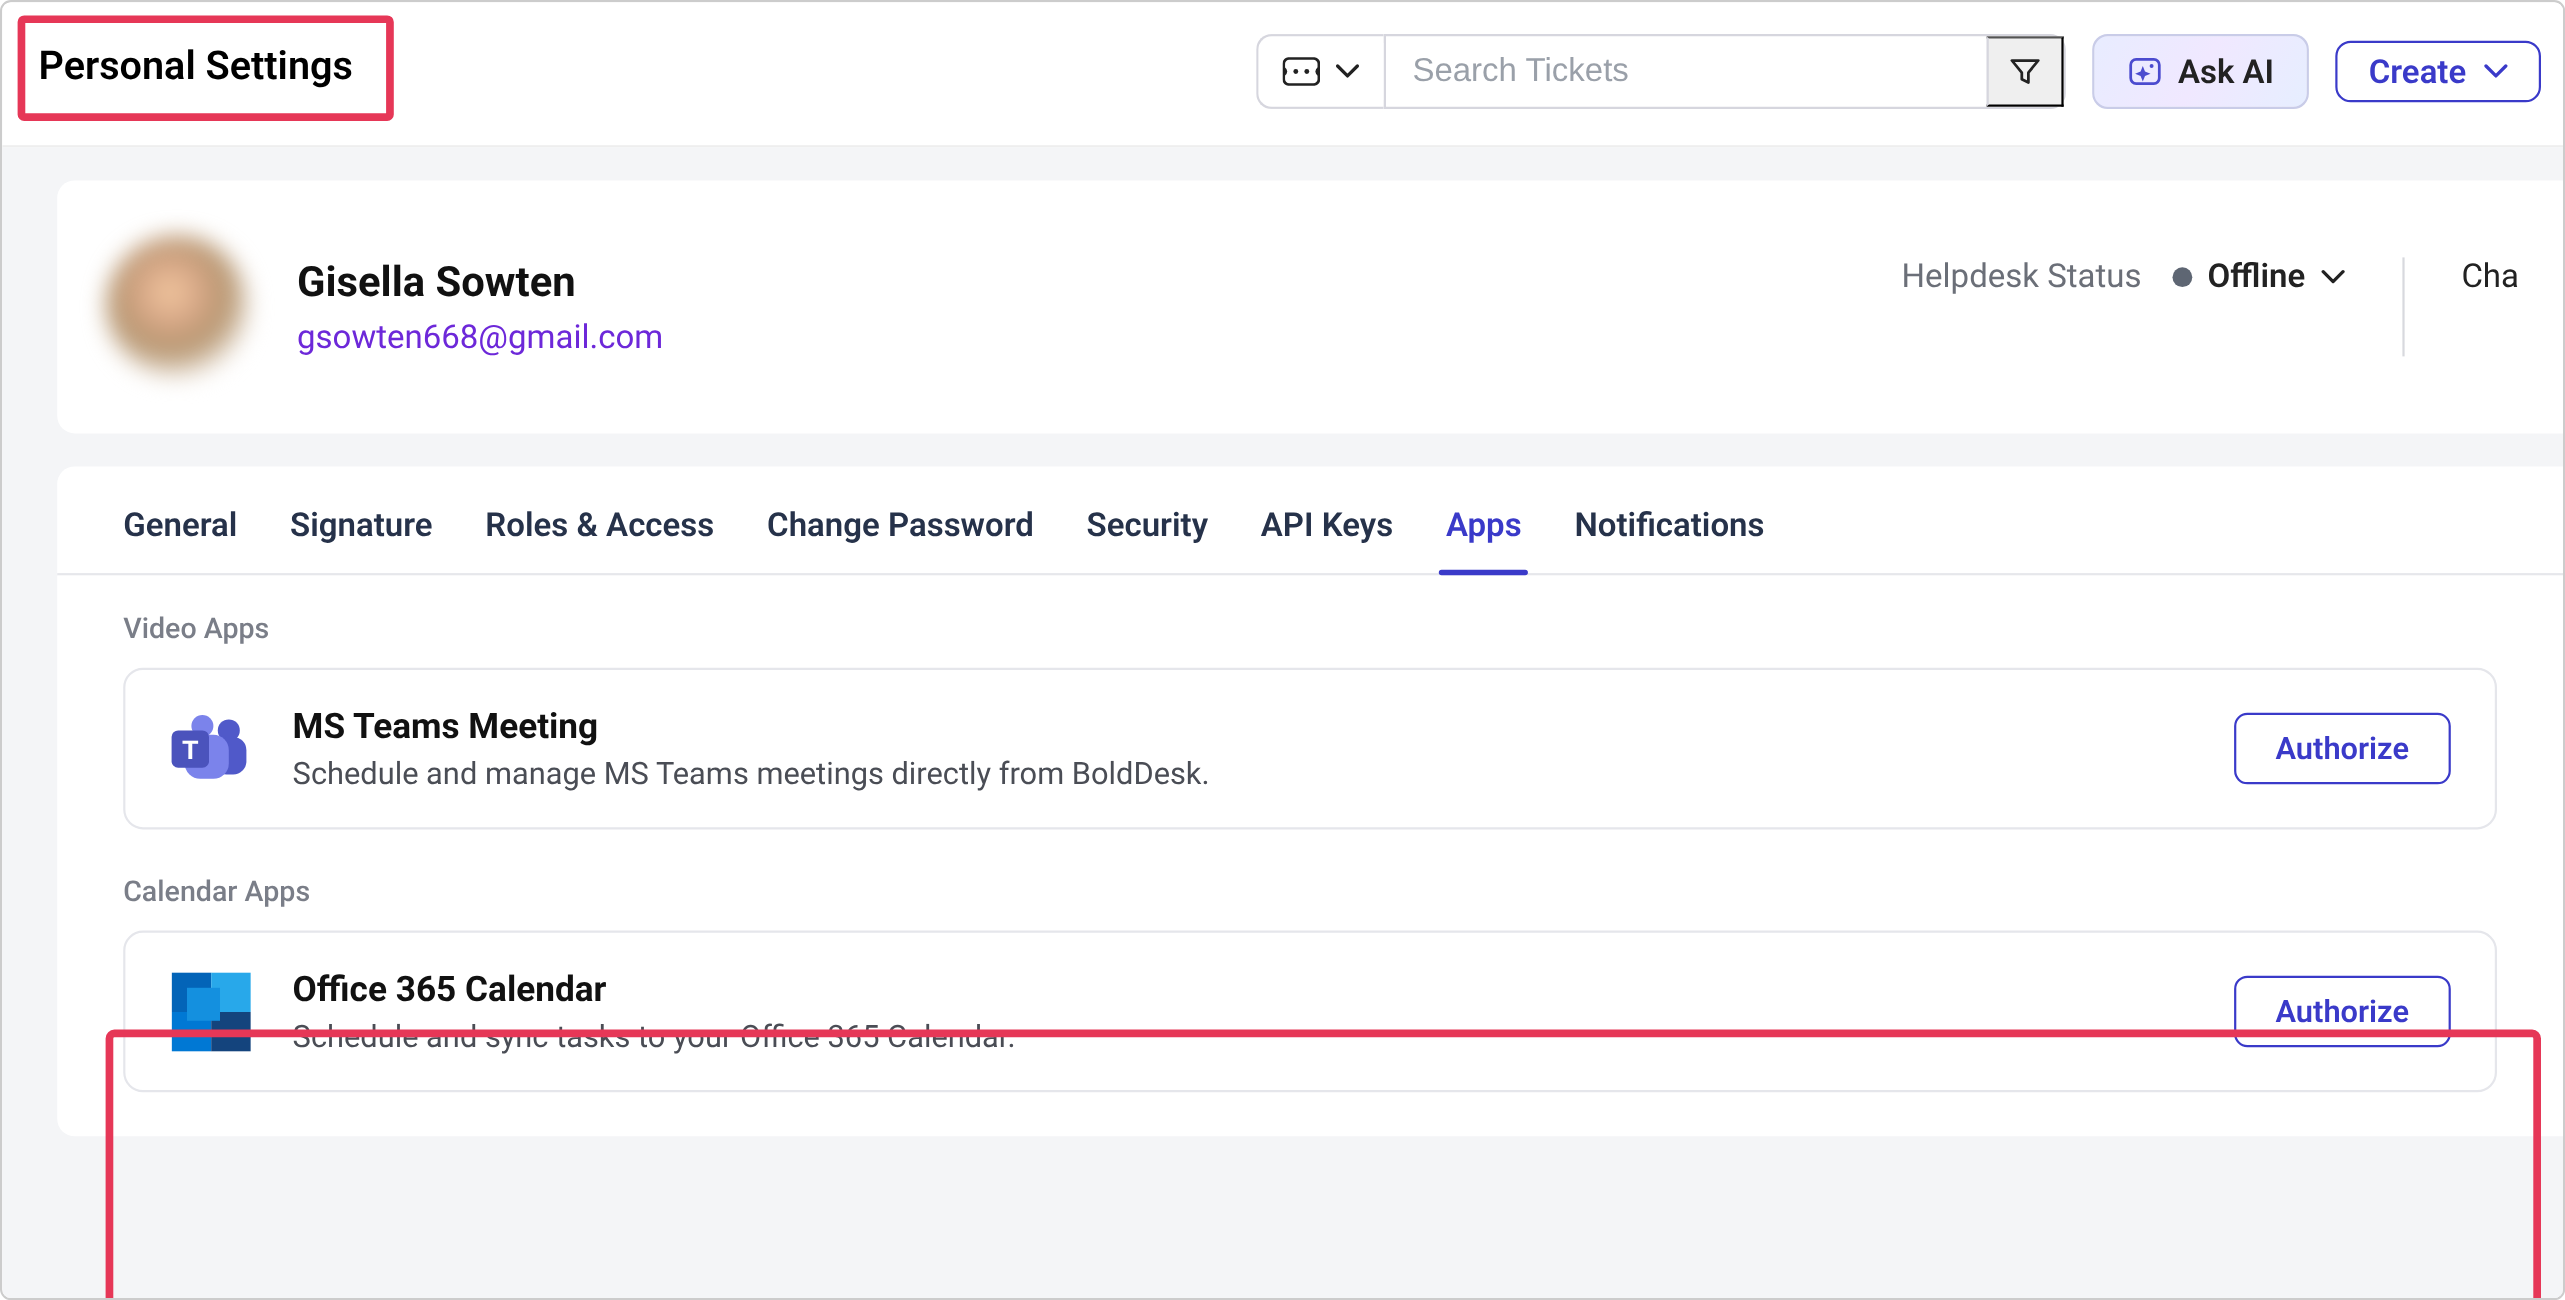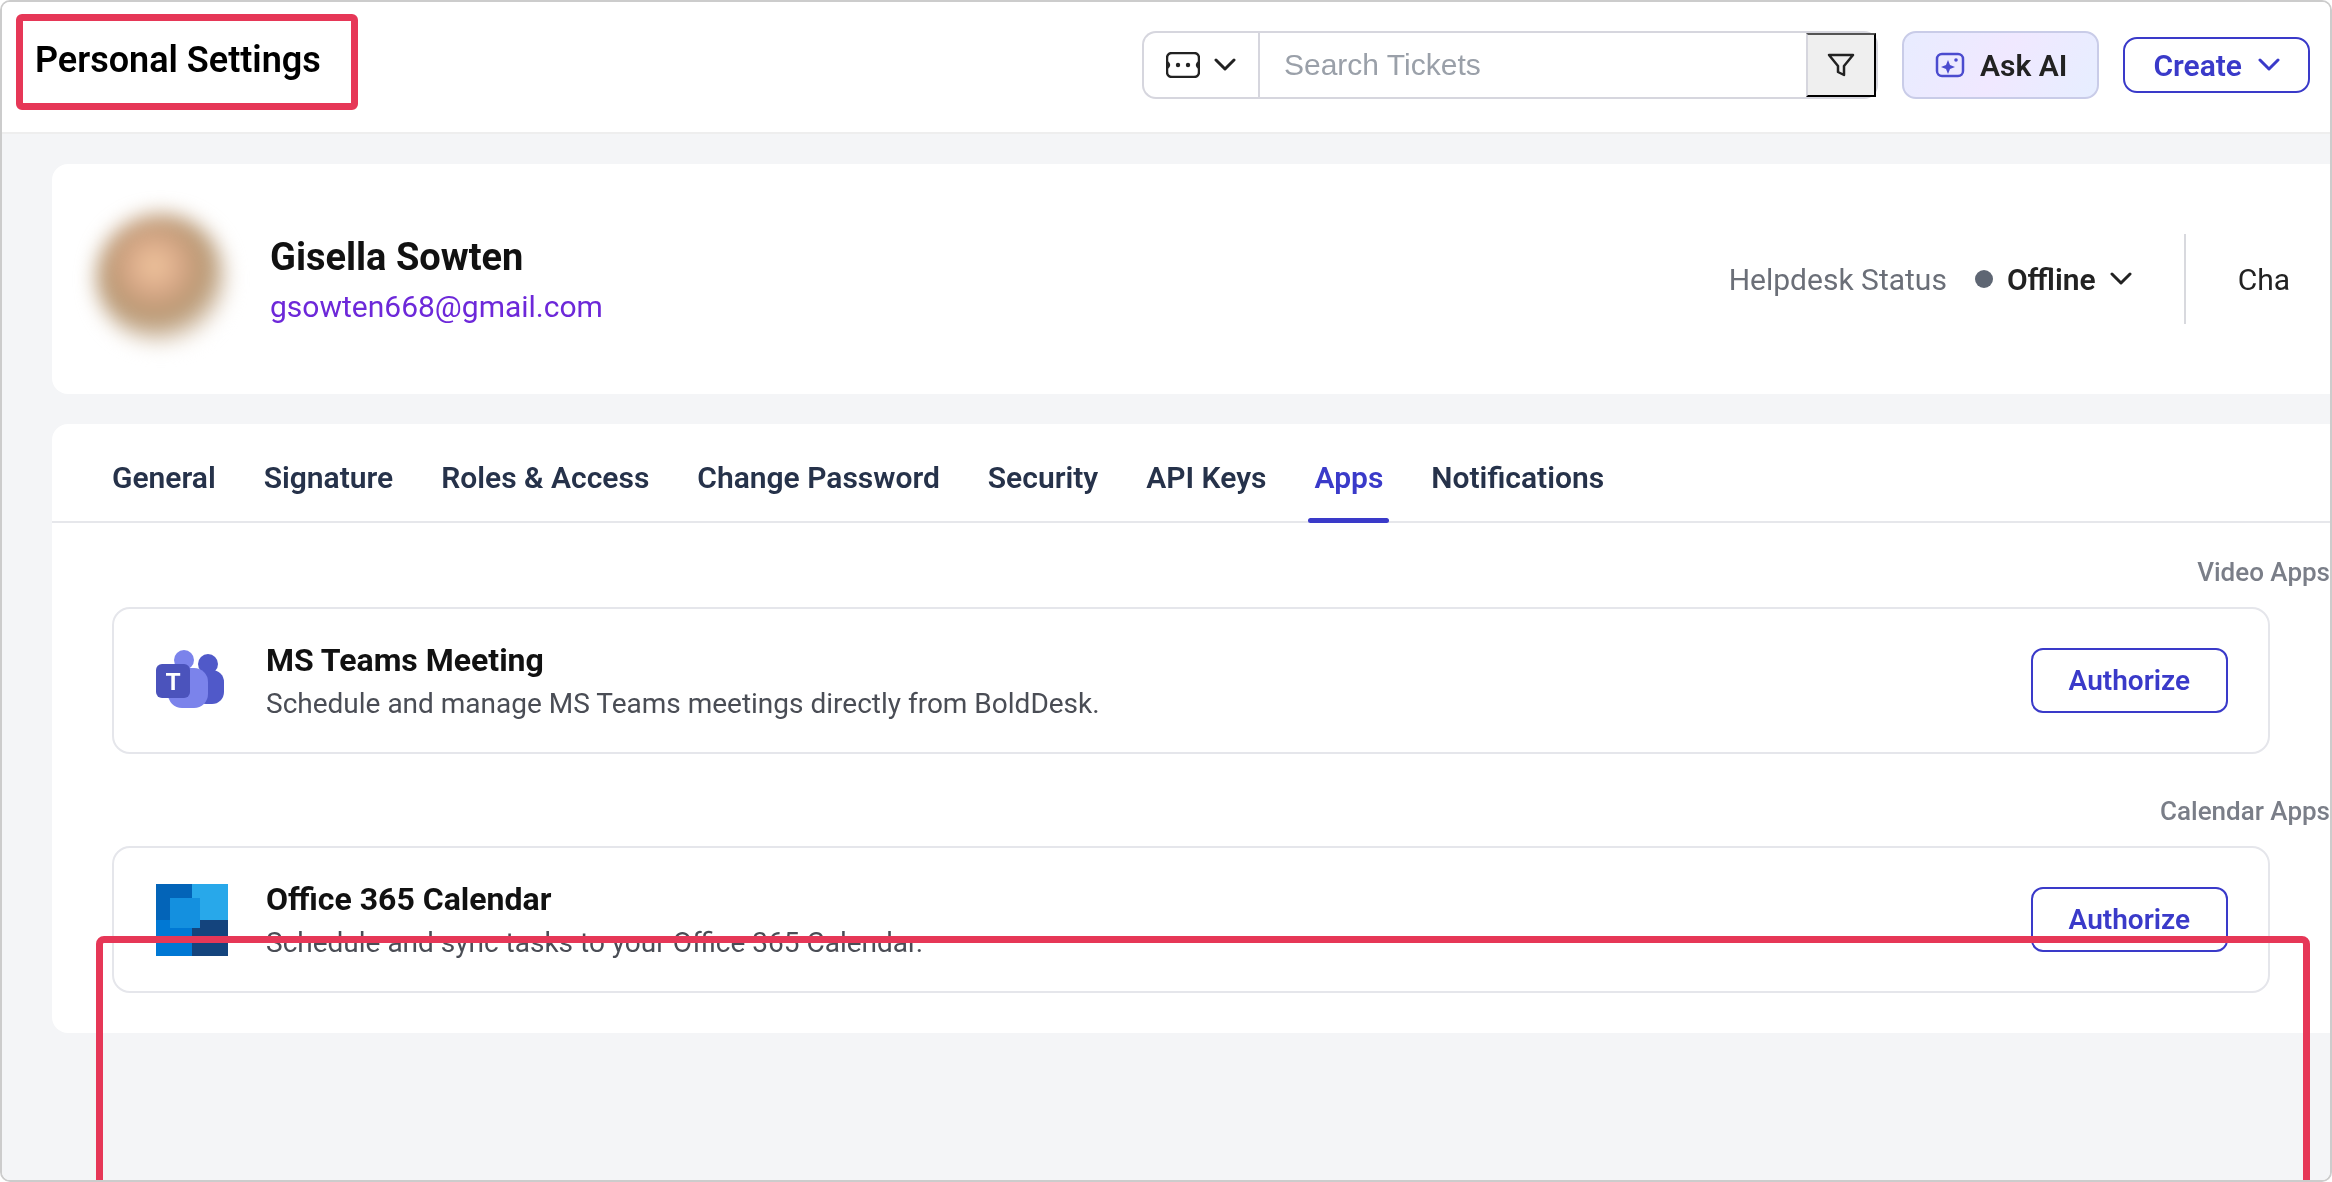--- a/index.html
+++ b/index.html
@@ -127,21 +127,21 @@
     background: radial-gradient(circle at 45% 40%, #f3c9a0 0%, #d8a888 25%, #b5956f 50%, #fff 80%);
     filter: blur(10px);
     margin-right: 44px;
   }
   .profile-info { display:flex; flex-direction: column; gap: 10px;}
   .profile-name { font-size: 38px; font-weight: 700; color: #111; }
   .profile-email { font-size: 30px; color: #6d28d9; }
   .profile-right {
     margin-left: auto;
     display: flex;
-    align-items: center;
+    align-items: flex-start;
     gap: 28px;
     color: #6b6f78;
     font-size: 30px;
   }
   .status-pill {
     display: flex;
     align-items: center;
     gap: 14px;
     color: #222;
     font-weight: 600;
@@ -180,21 +180,20 @@
     left: -6px; right: -6px; bottom: -2px;
     height: 5px;
     background: #3a3ac9;
     border-radius: 3px;
   }
   .section-label {
     font-size: 26px;
     color: #7a7e88;
     font-weight: 500;
     padding: 34px 0 20px 60px;
-    text-align: right;
   }
   .app-card {
     margin: 0 60px;
     border: 2px solid #e5e6eb;
     border-radius: 18px;
     padding: 32px 40px;
     display: flex;
     align-items: center;
     gap: 36px;
   }

